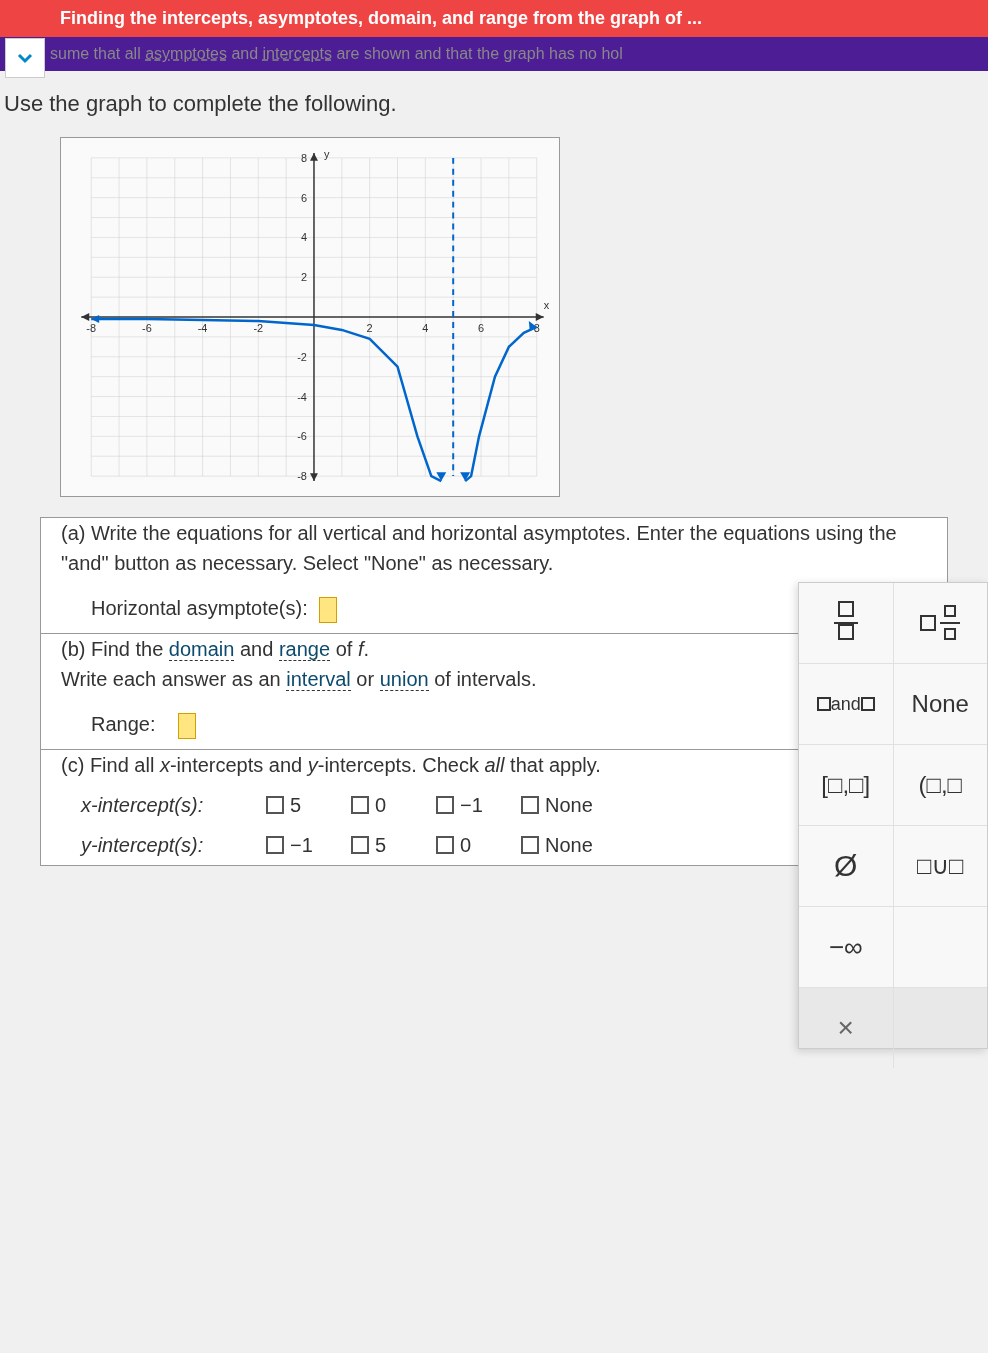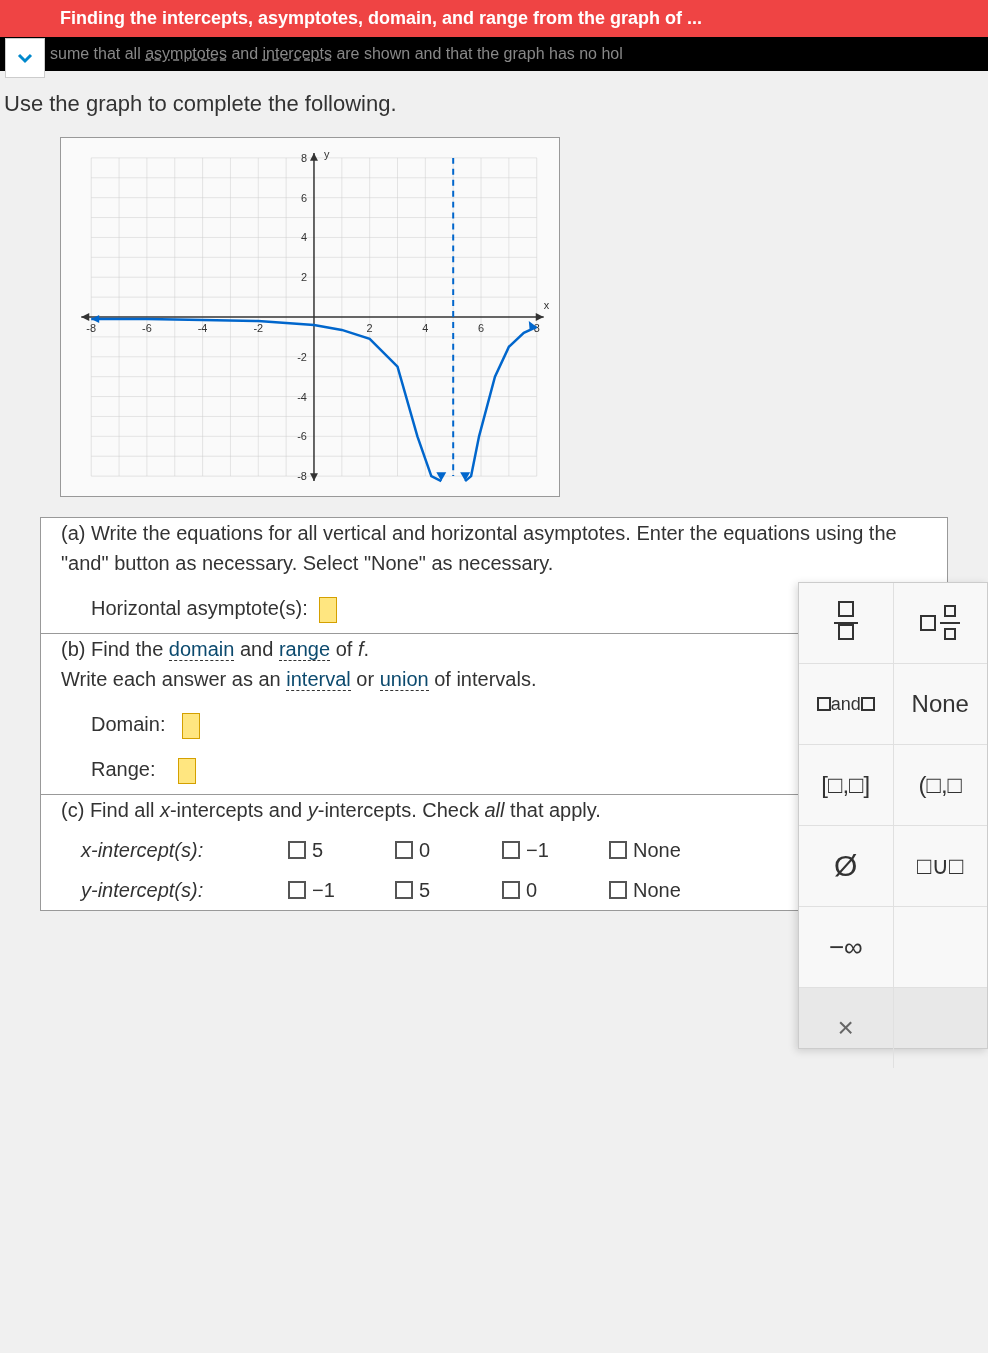--- a/index.html
+++ b/index.html
@@ -12,21 +12,21 @@
       position: relative;
     }
     .header-bar {
       background: #ef4444;
       color: white;
       padding: 8px 60px;
       font-size: 18px;
       font-weight: bold;
     }
     .subheader {
-      background: #000000;
+      background: #4c1d95;
       color: #888;
       padding: 8px 50px;
       font-size: 16px;
       position: relative;
     }
     .subheader .underline {
       text-decoration: underline;
       text-decoration-style: dashed;
     }
     .chevron-box {
@@ -84,21 +84,21 @@
       height: 26px;
       background: #ffe680;
       border: 1px solid #d4a000;
       vertical-align: middle;
     }
     .sub-row { margin: 15px 0 10px 30px; }
     .intercept-row {
       margin: 10px 0 5px 20px;
       display: flex;
       align-items: center;
-      gap: 37px;
+      gap: 15px;
       font-size: 20px;
     }
     .intercept-row .lbl { width: 170px; font-style: italic; }
     .checkbox {
       display: inline-block;
       width: 18px;
       height: 18px;
       border: 2px solid #555;
       vertical-align: middle;
       margin-right: 6px;
@@ -251,24 +251,20 @@
       &nbsp;<span class="input-field"></span>
     </div>
   </div>
 
   <div class="section">
     <div>
       <span>(b) Find the </span><span class="dashed-link">domain</span><span> and </span><span class="dashed-link">range</span><span> of </span><span class="italic">f</span><span>.</span><br>
       <span>Write each answer as an </span><span class="dashed-link">interval</span><span> or </span><span class="dashed-link">union</span><span> of intervals.</span>
     </div>
     <div class="sub-row">
-      <span>Domain:</span>
-      &nbsp;&nbsp;<span class="input-field"></span>
-    </div>
-    <div class="sub-row">
       <span>Range:</span>
       &nbsp;&nbsp;&nbsp;<span class="input-field"></span>
     </div>
   </div>
 
   <div class="section">
     <div>
       <span>(c) Find all </span><span class="italic">x</span><span>-intercepts and </span><span class="italic">y</span><span>-intercepts. Check </span><span class="italic">all</span><span> that apply.</span>
     </div>
     <div class="intercept-row">

